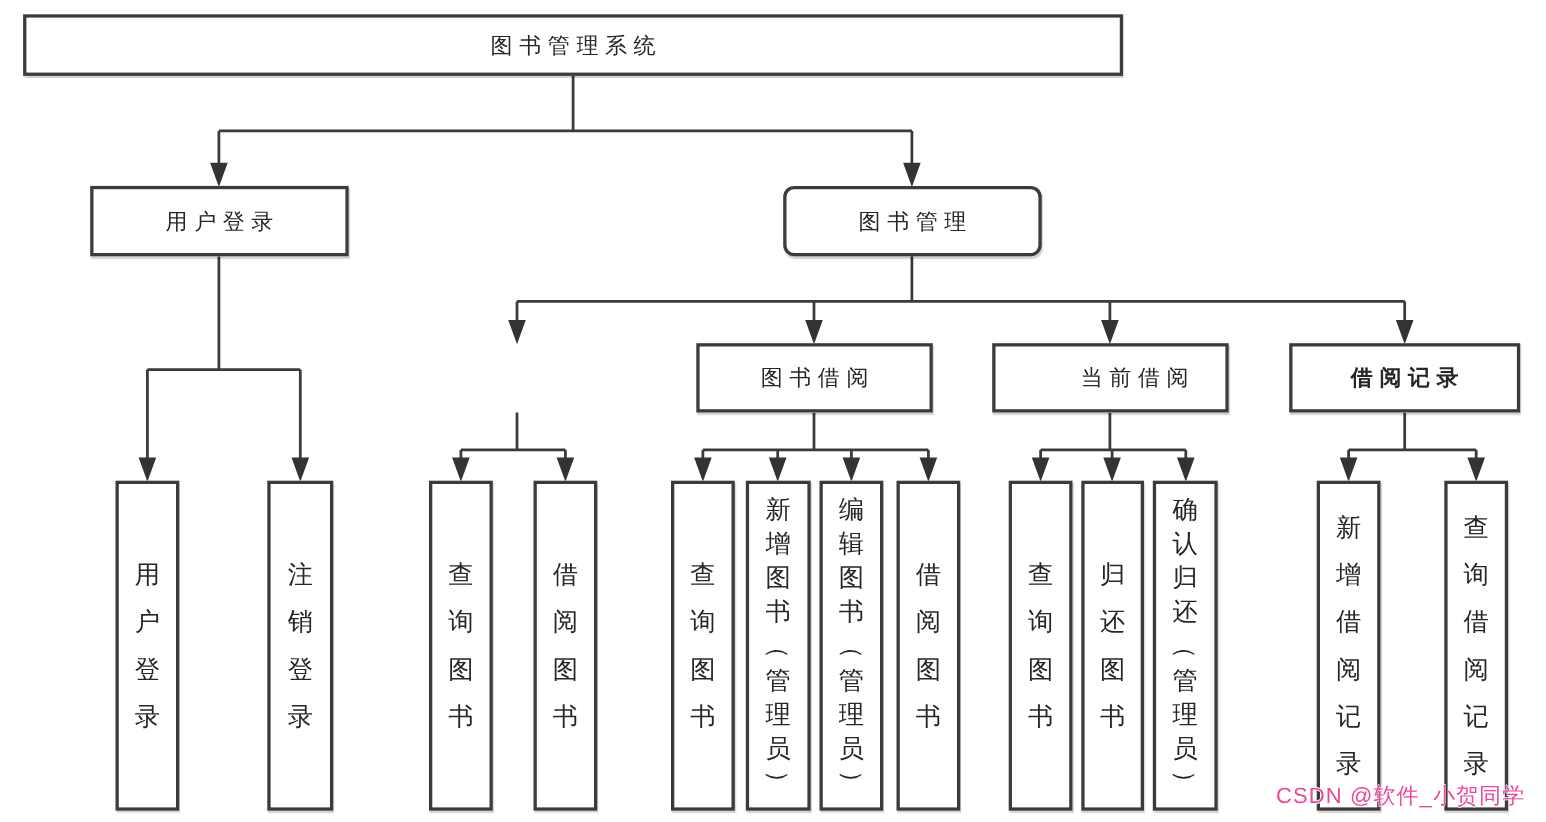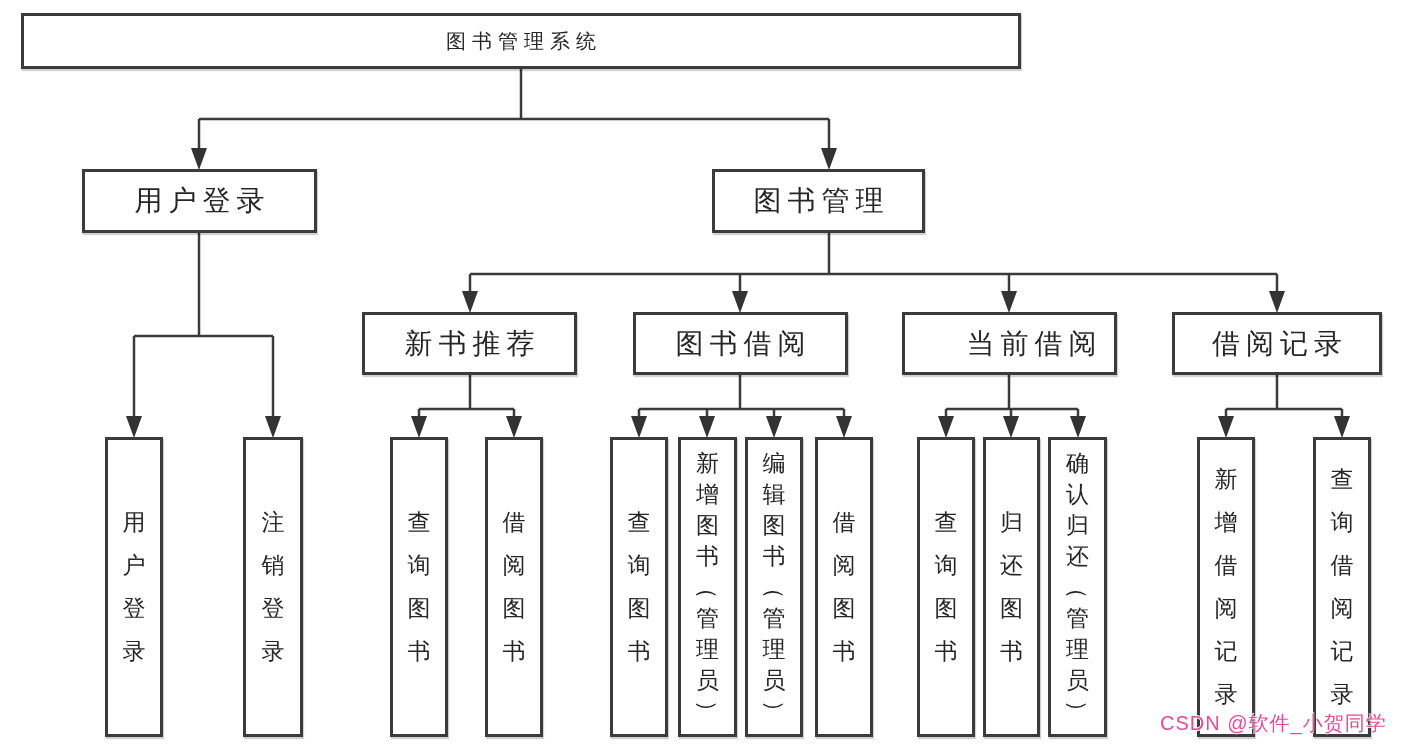--- a/index.html
+++ b/index.html
@@ -1,21 +1,21 @@
 <!DOCTYPE html>
 <html><head>
 <meta charset="utf-8">
 <style>
   html,body{margin:0;padding:0;background:#ffffff;}
   body{width:1405px;height:747px;font-family:"Liberation Sans","DejaVu Sans",sans-serif;color:#262626;}
   .canvas{position:relative;width:1405px;height:747px;background:#fff;overflow:hidden;}
   svg.wires{position:absolute;left:0;top:0;z-index:1;}
   .node{position:absolute;z-index:2;background:#fff;border:3px solid #3b3b3b;box-sizing:border-box;
         display:flex;align-items:center;justify-content:center;
-        font-size:28px;letter-spacing:6px;text-indent:6px;
+        font-size:20px;letter-spacing:6px;text-indent:6px;
         box-shadow:1px 2px 1px rgba(0,0,0,0.18);}
   .node.title{font-size:20px;}
   .leaf{position:absolute;z-index:2;background:#fff;border:3px solid #3b3b3b;box-sizing:border-box;
         display:flex;flex-direction:column;align-items:center;justify-content:center;
         font-size:23px;box-shadow:1px 2px 1px rgba(0,0,0,0.18);}
   .leaf span{display:block;line-height:1;margin:10px 0;}
   .leaf.dense span{margin:4px 0;}
   .leaf span.rot{transform:rotate(90deg);}
   .watermark{position:absolute;left:1160px;top:710px;z-index:3;font-size:20px;color:#ec4899;
         letter-spacing:1px;white-space:nowrap;text-shadow:0 1px 0 #fff,0 -1px 0 #fff;}
@@ -87,26 +87,25 @@
       <polygon points="1003,416 1019,416 1011,438"></polygon>
       <polygon points="1070,416 1086,416 1078,438"></polygon>
       <polygon points="1218,416 1234,416 1226,438"></polygon>
       <polygon points="1334,416 1350,416 1342,438"></polygon>
     </g>
   </svg>
 
   <div class="node title" style="left:21px;top:13px;width:1000px;height:56px;">图书管理系统</div>
 
   <div class="node" style="left:82px;top:169px;width:235px;height:64px;">用户登录</div>
-  <div class="node" style="left:712px;top:169px;width:213px;height:64px;">图书管理</div>
-
-  <div class="node" style="left:362px;top:312px;width:215px;height:63px;">新书推荐</div>
+  <div class="node" style="left:712px;top:169px;width:235px;height:64px;border-radius:10px;">图书管理</div>
+
   <div class="node" style="left:633px;top:312px;width:215px;height:63px;">图书借阅</div>
   <div class="node" style="left:902px;top:312px;width:215px;height:63px;padding-left:44px;">当前借阅</div>
-  <div class="node" style="left:1172px;top:312px;width:210px;height:63px;">借阅记录</div>
+  <div class="node" style="left:1172px;top:312px;width:210px;height:63px;font-weight:bold;">借阅记录</div>
 
   <div class="leaf" style="left:105px;top:437px;width:58px;height:300px;">
       <span>用</span>
       <span>户</span>
       <span>登</span>
       <span>录</span>
     </div>
   <div class="leaf" style="left:243px;top:437px;width:60px;height:300px;">
       <span>注</span>
       <span>销</span>

